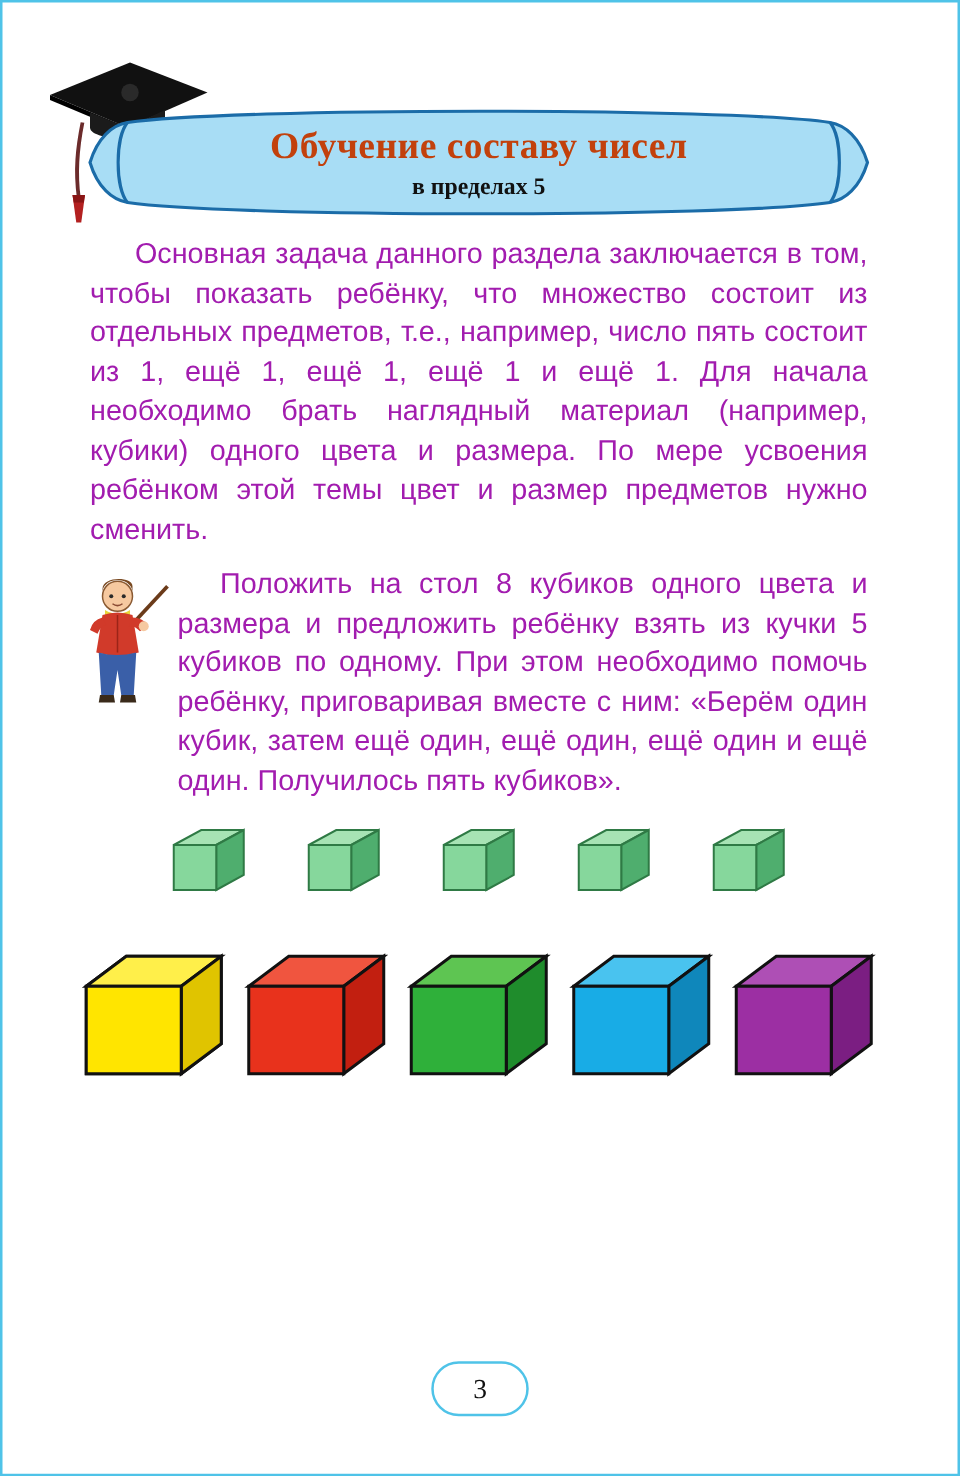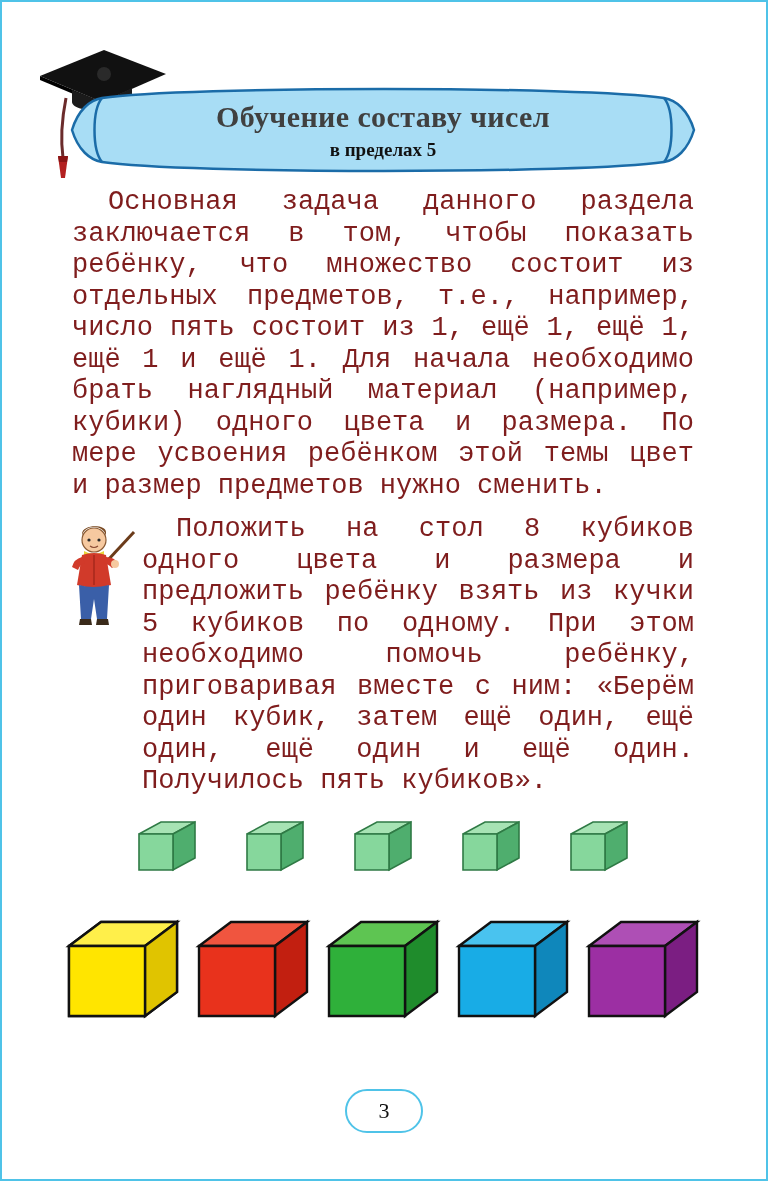--- a/index.html
+++ b/index.html
@@ -46,21 +46,21 @@
     display: flex;
     flex-direction: column;
     align-items: center;
     justify-content: center;
     pointer-events: none;
   }
   .banner-title {
     font-family: "Liberation Serif", serif;
     font-weight: bold;
     font-size: 30px;
-    color: #404040;
+    color: #c2410c;
     letter-spacing: .4px;
     line-height: 1.1;
     text-align: center;
   }
   .banner-sub {
     font-family: "Liberation Serif", serif;
     font-weight: bold;
     font-size: 19px;
     color: #111111;
     margin-top: 6px;
@@ -72,27 +72,27 @@
     width: 140px;
     height: 145px;
   }
 
   
   .content {
     position: relative;
     padding: 0 72px 0 70px;
   }
   p.para {
-    font-family: Liberation Mono, monospace;
-    font-size: 27px;
+    font-family: Liberation Sans, sans-serif;
+    font-size: 23px;
     line-height: 31.5px;
     text-align: justify;
     margin: 0 0 12px 0;
     text-indent: 36px;
-    color: #7f1d1d;
+    color: #a21caf;
   }
 
   .boy-para {
     position: relative;
     min-height: 160px;
     margin-bottom: 0;
   }
   .boy-figure {
     position: absolute;
     left: -4px;

